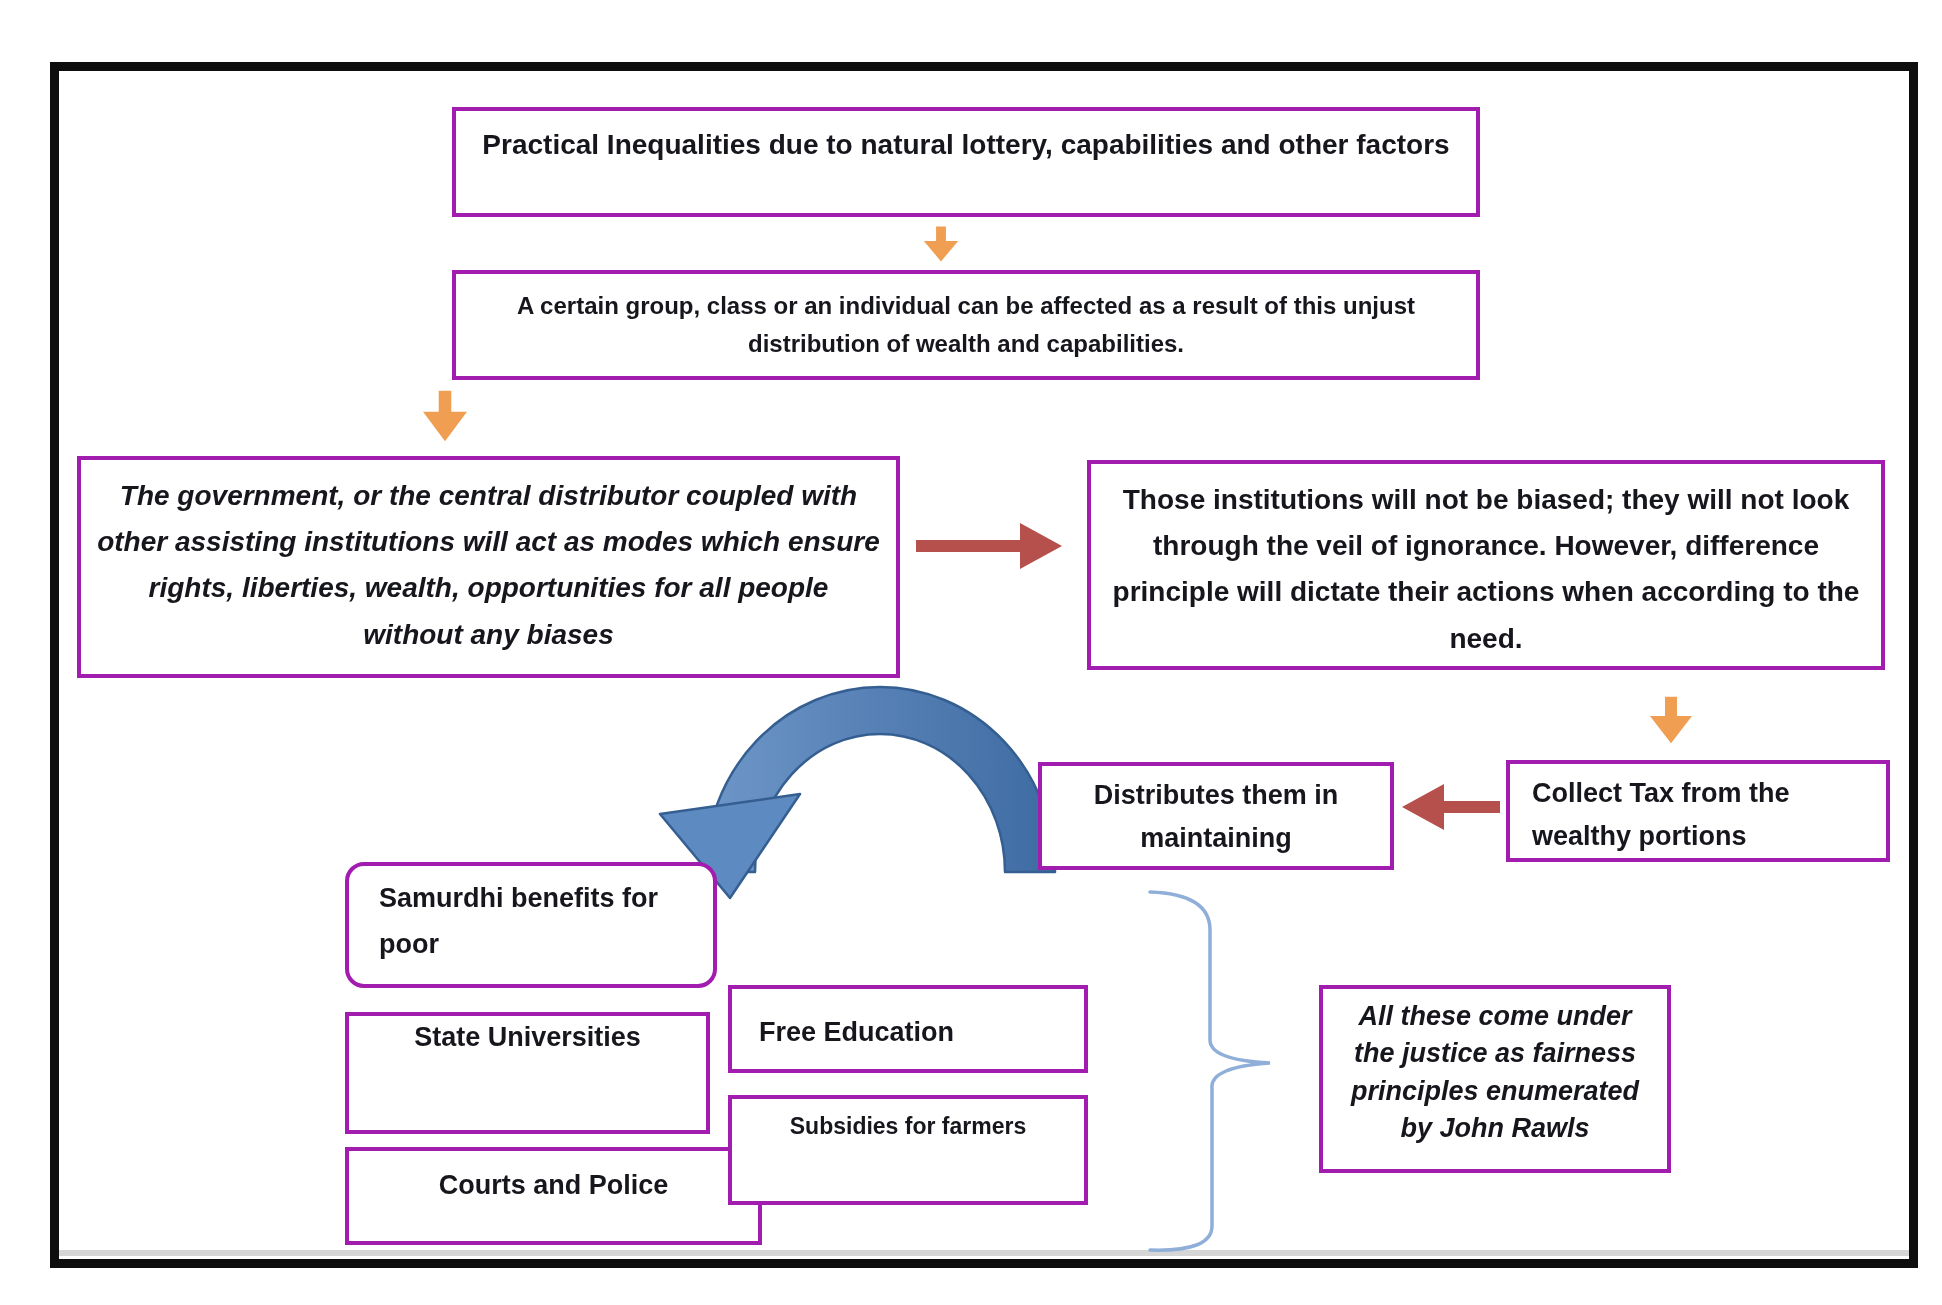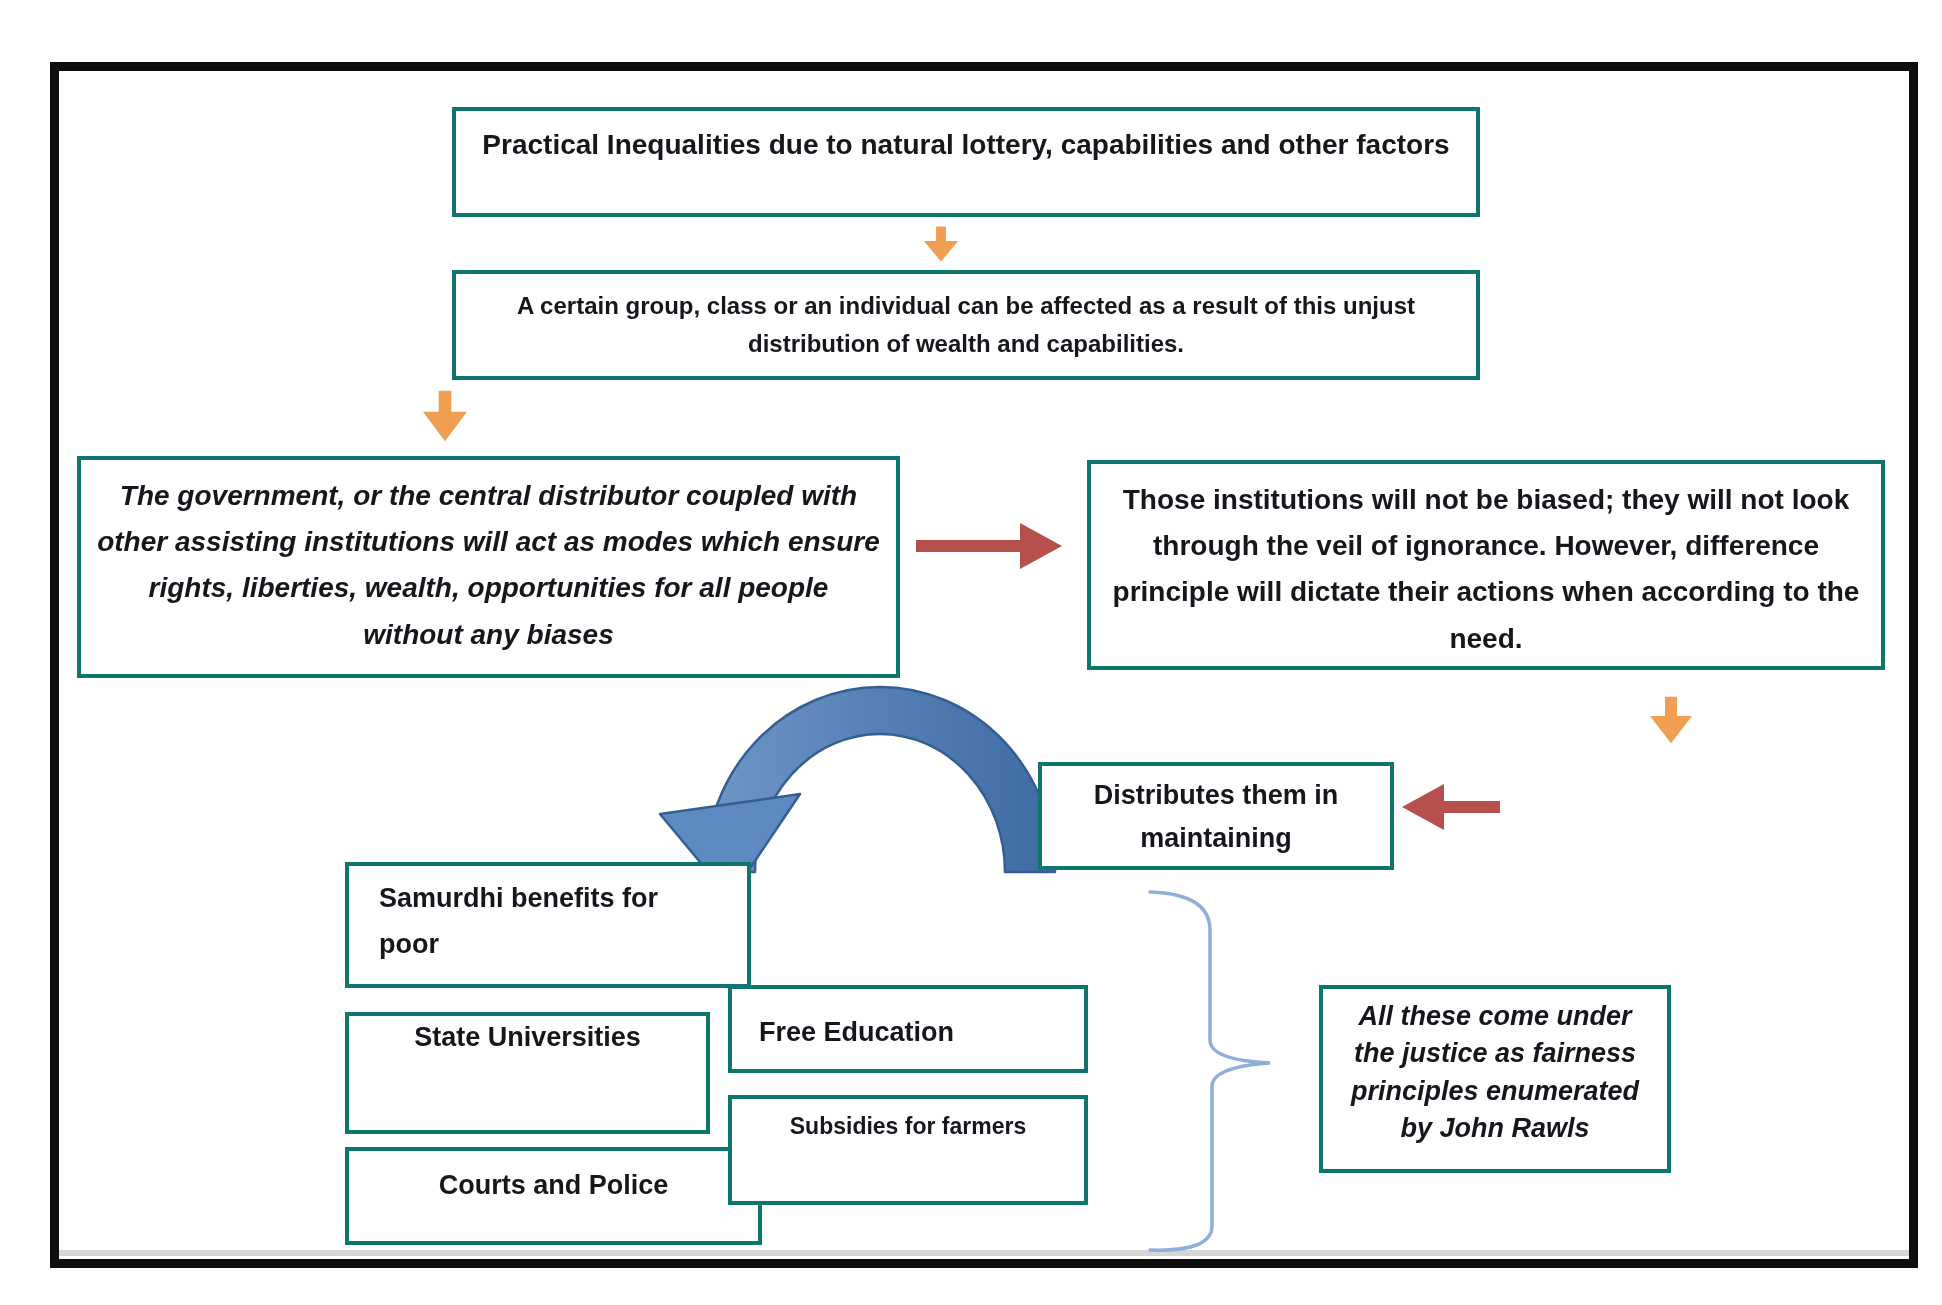--- a/index.html
+++ b/index.html
@@ -10,34 +10,34 @@
   .frame {
     position:absolute; left:50px; top:62px; width:1868px; height:1206px;
     border:9px solid #0e0e0e; box-sizing:border-box; background:transparent;
   }
   .page-edge {
     position:absolute; left:59px; top:1250px; width:1850px; height:6px;
     background:#d6d6d6;
   }
   .box {
     position:absolute; box-sizing:border-box; background:#ffffff;
-    border:4px solid #0f766e; color:#16161d; font-weight:bold;
+    border:4px solid #a21caf; color:#16161d; font-weight:bold;
     text-align:center; z-index:5;
   }
   .box .txt { display:block; }
   .t-left { text-align:left; }
   .shape { position:absolute; z-index:2; }
 
   #b-practical   { left:452px;  top:107px;  width:1028px; height:110px; font-size:28px; line-height:1.58; padding:12px 18px 0; }
   #b-affected    { left:452px;  top:270px;  width:1028px; height:110px; font-size:24px; line-height:1.58; padding:13px 18px 0; }
   #b-government  { left:77px;   top:456px;  width:823px;  height:222px; font-size:28px; line-height:1.65; padding:13px 16px 0;font-style:italic; }
   #b-institutions{ left:1087px; top:460px;  width:798px;  height:210px; font-size:28px; line-height:1.65; padding:13px 18px 0; }
   #b-distributes { left:1038px; top:762px;  width:356px;  height:108px; font-size:27px; line-height:1.6;  padding:8px 28px 0; }
   #b-collect     { left:1506px; top:760px;  width:384px;  height:102px; font-size:27px; line-height:1.6;  padding:8px 10px 0 22px; }
-  #b-samurdhi    { left:345px;  top:862px;  width:406px;  height:126px; font-size:27px; line-height:1.7;  padding:10px 34px 0 30px; }
+  #b-samurdhi    { left:345px;  top:862px;  width:372px;  height:126px; font-size:27px; line-height:1.7;  padding:10px 34px 0 30px;border-radius:19px; }
   #b-stateuniv   { left:345px;  top:1012px; width:365px;  height:122px; font-size:27px; line-height:1.6;  padding:0 8px 0; }
   #b-courts      { left:345px;  top:1147px; width:417px;  height:98px;  font-size:27px; line-height:1.6;  padding:13px 8px 0; }
   #b-freeedu     { left:728px;  top:985px;  width:360px;  height:88px;  font-size:27px; line-height:1.6;  padding:22px 8px 0 27px; }
   #b-subsidies   { left:728px;  top:1095px; width:360px;  height:110px; font-size:23px; line-height:1.6;  padding:9px 44px 0; }
   #b-justice     { left:1319px; top:985px;  width:352px;  height:188px; font-size:27px; line-height:1.38; padding:9px 26px 0;font-style:italic; }
 
   #arrow-down-1 { left:923px;  top:226px; width:36px;  height:36px; }
   #arrow-down-2 { left:422px;  top:390px; width:46px;  height:52px; }
   #arrow-down-3 { left:1649px; top:696px; width:44px;  height:48px; }
   #arrow-right-1{ left:916px;  top:521px; width:148px; height:50px; }
@@ -116,20 +116,23 @@
   </div>
 
   <div class="box" id="b-distributes">
     <span class="txt">Distributes them in maintaining</span>
   </div>
 
   <div class="box" id="b-institutions">
     <span class="txt">Those institutions will not be biased; they will not look through the veil of ignorance. However, difference principle will dictate their actions when according to the need.</span>
   </div>
 
+  <div class="box t-left" id="b-collect">
+    <span class="txt">Collect Tax from the wealthy portions</span>
+  </div>
 
   <div class="box t-left" id="b-samurdhi">
     <span class="txt">Samurdhi benefits for poor</span>
   </div>
 
   <div class="box" id="b-stateuniv">
     <span class="txt">State Universities</span>
   </div>
 
   <div class="box" id="b-courts">

